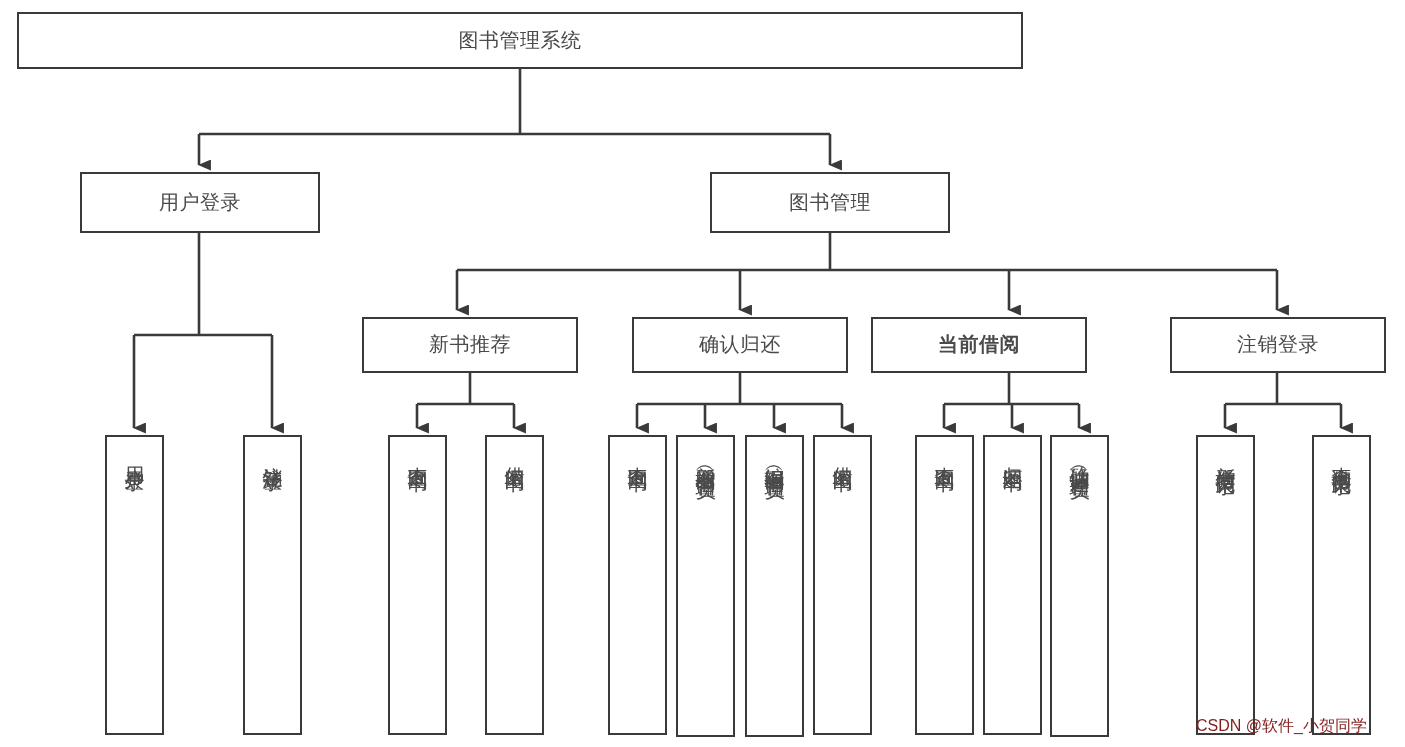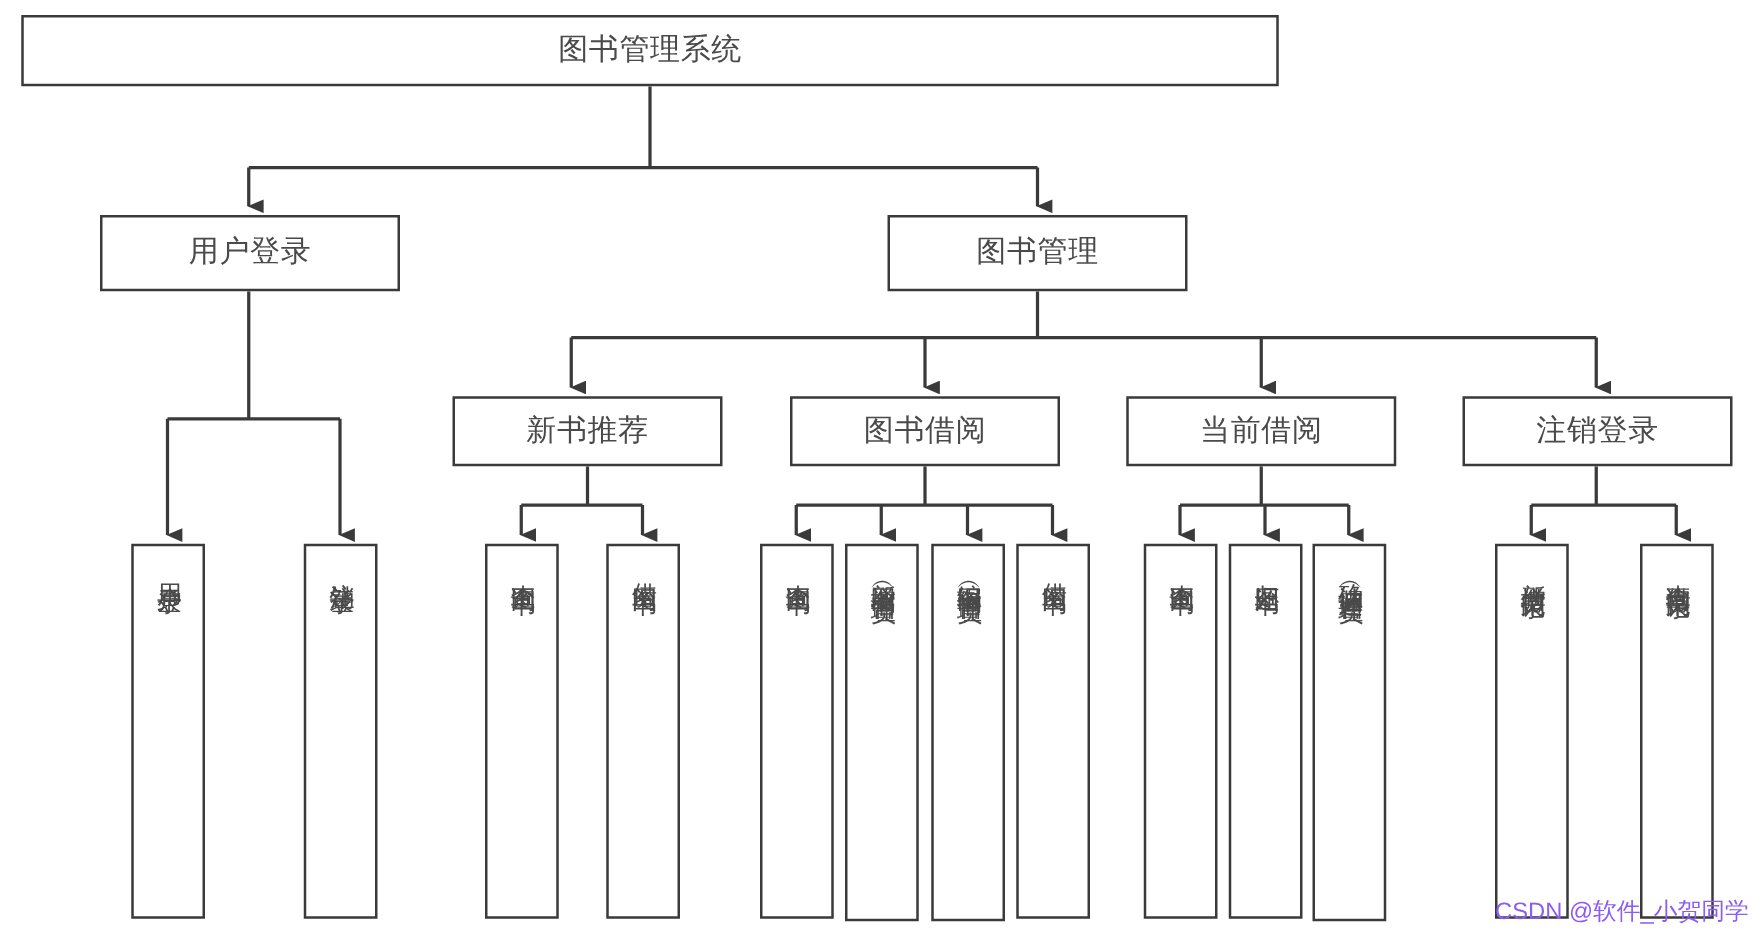--- a/index.html
+++ b/index.html
@@ -27,21 +27,21 @@
     box-sizing: border-box;
     background: #ffffff;
     border: 2px solid #3a3a3a;
     display: flex;
     align-items: center;
     justify-content: center;
     z-index: 2;
   }
   .node-label {
     color: #4a4a4a;
-    font-size: 24px;
+    font-size: 20px;
     line-height: 1.18;
     letter-spacing: 0.5px;
     white-space: nowrap;
   }
   .node.vertical {
     align-items: flex-start;
     justify-content: center;
     padding-top: 14px;
   }
   .node.vertical .node-label {
@@ -50,22 +50,22 @@
     font-size: 20px;
     line-height: 1.35;
     letter-spacing: 2px;
     white-space: normal;
     max-height: 100%;
   }
   .watermark {
     position: absolute;
     left: 1196px;
     top: 716px;
-    font-size: 19px;
-    color: #8b5cf6;
+    font-size: 16px;
+    color: #7f1d1d;
     z-index: 5;
     white-space: nowrap;
     font-family: "Liberation Sans", "DejaVu Sans", sans-serif;
   }
 </style>
 </head>
 <body>
 
 <div id="stage">
 
@@ -127,23 +127,23 @@
     <span class="node-label">用户登录</span>
   </div>
   <div class="node" style="left:362px; top:317px; width:216px; height:56px;">
     <span class="node-label">新书推荐</span>
   </div>
 
   <div class="node" style="left:710px; top:172px; width:240px; height:61px;">
     <span class="node-label">图书管理</span>
   </div>
   <div class="node" style="left:632px; top:317px; width:216px; height:56px;">
-    <span class="node-label">图书借阅</span>
+    <span class="node-label">确认归还</span>
   </div>
-  <div class="node" style="left:901px; top:317px; width:216px; height:56px;">
+  <div class="node" style="left:871px; top:317px; width:216px; height:56px;font-weight:bold;">
     <span class="node-label">当前借阅</span>
   </div>
   <div class="node" style="left:1170px; top:317px; width:216px; height:56px;">
     <span class="node-label">注销登录</span>
   </div>
 
   <div class="node vertical" style="left:105px; top:435px; width:59px; height:300px;">
     <span class="node-label">用户登录</span>
   </div>
   <div class="node vertical" style="left:243px; top:435px; width:59px; height:300px;">

